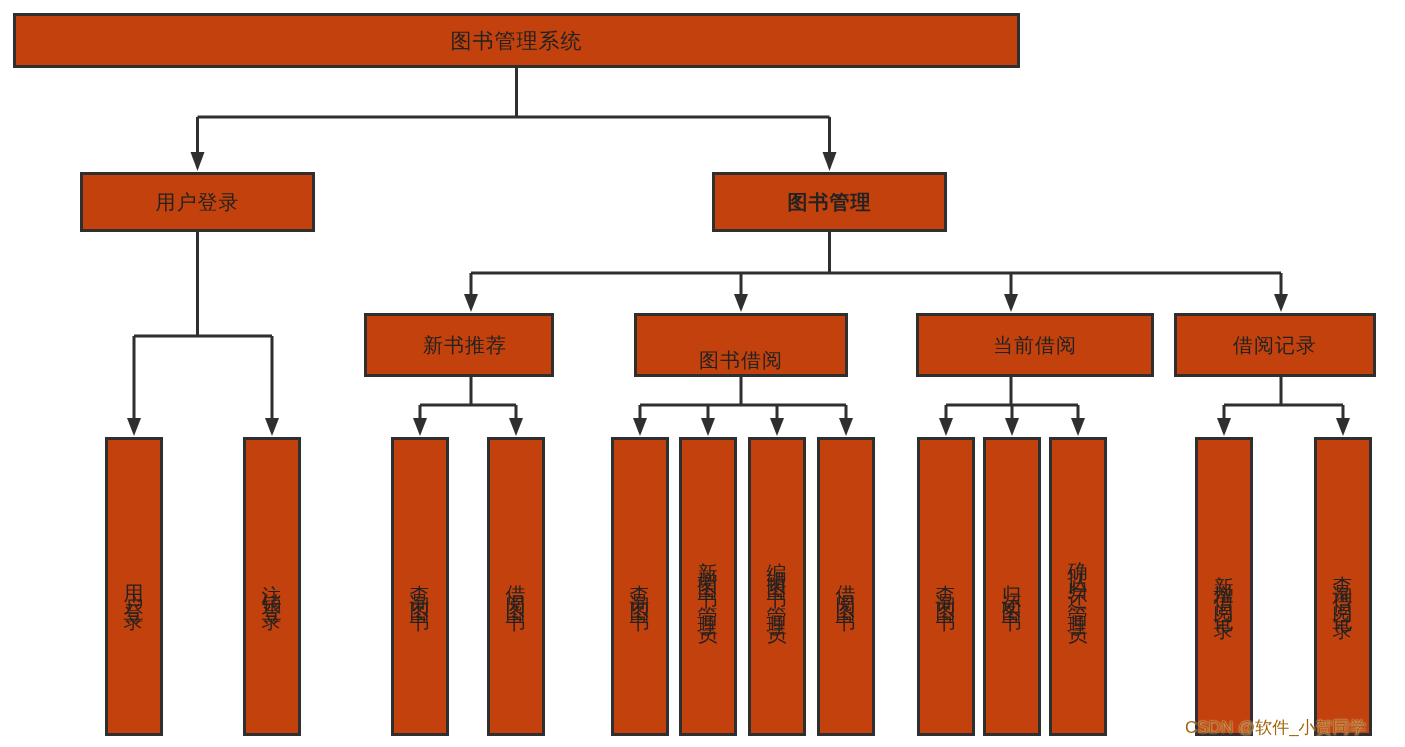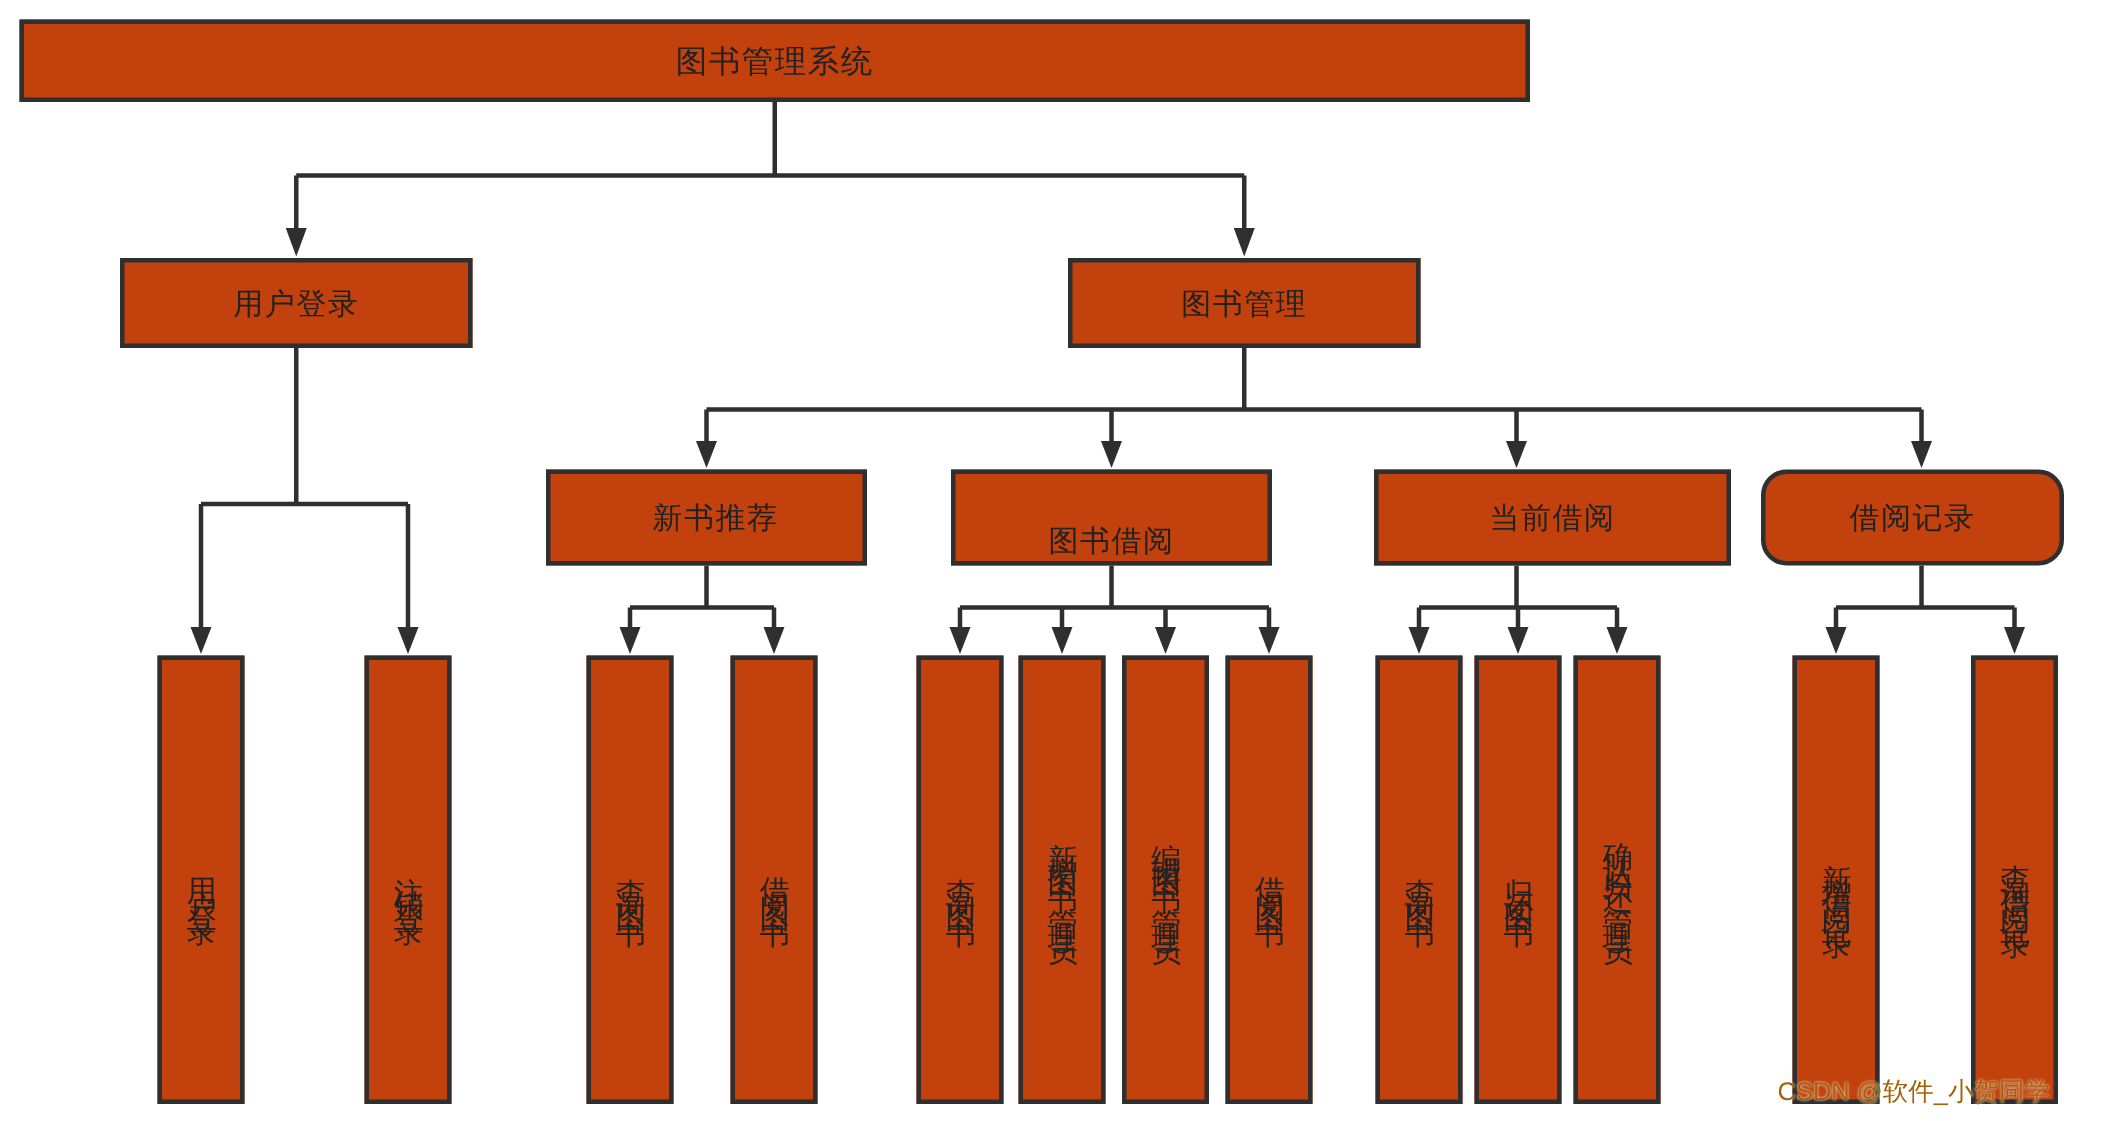--- a/index.html
+++ b/index.html
@@ -108,34 +108,34 @@
     </g>
   </svg>
 
   <div class="node h root" style="left:13px; top:13px; width:1007px; height:55px;">
     <span>图书管理系统</span>
   </div>
 
   <div class="node h" style="left:80px; top:172px; width:235px; height:60px;">
     <span>用户登录</span>
   </div>
-  <div class="node h" style="left:712px; top:172px; width:235px; height:60px;">
+  <div class="node h" style="left:712px; top:172px; width:235px; height:60px;font-weight:bold;">
     <span>图书管理</span>
   </div>
 
-  <div class="node h" style="left:364px; top:313px; width:214px; height:64px;padding-left:12px;">
+  <div class="node h" style="left:364px; top:313px; width:190px; height:64px;padding-left:12px;">
     <span>新书推荐</span>
   </div>
   <div class="node h" style="left:634px; top:313px; width:214px; height:64px;align-items:flex-end;">
     <span>图书借阅</span>
   </div>
   <div class="node h" style="left:916px; top:313px; width:238px; height:64px;text-align:right;">
     <span>当前借阅</span>
   </div>
-  <div class="node h" style="left:1174px; top:313px; width:202px; height:64px;border-radius:17px;">
+  <div class="node h" style="left:1174px; top:313px; width:202px; height:64px;">
     <span>借阅记录</span>
   </div>
 
   <div class="node leaf" style="left:105px; top:437px; width:58px; height:299px;">
     <span>用户登录</span>
   </div>
   <div class="node leaf" style="left:243px; top:437px; width:58px; height:299px;">
     <span>注销登录</span>
   </div>
   <div class="node leaf" style="left:391px; top:437px; width:58px; height:299px;">

